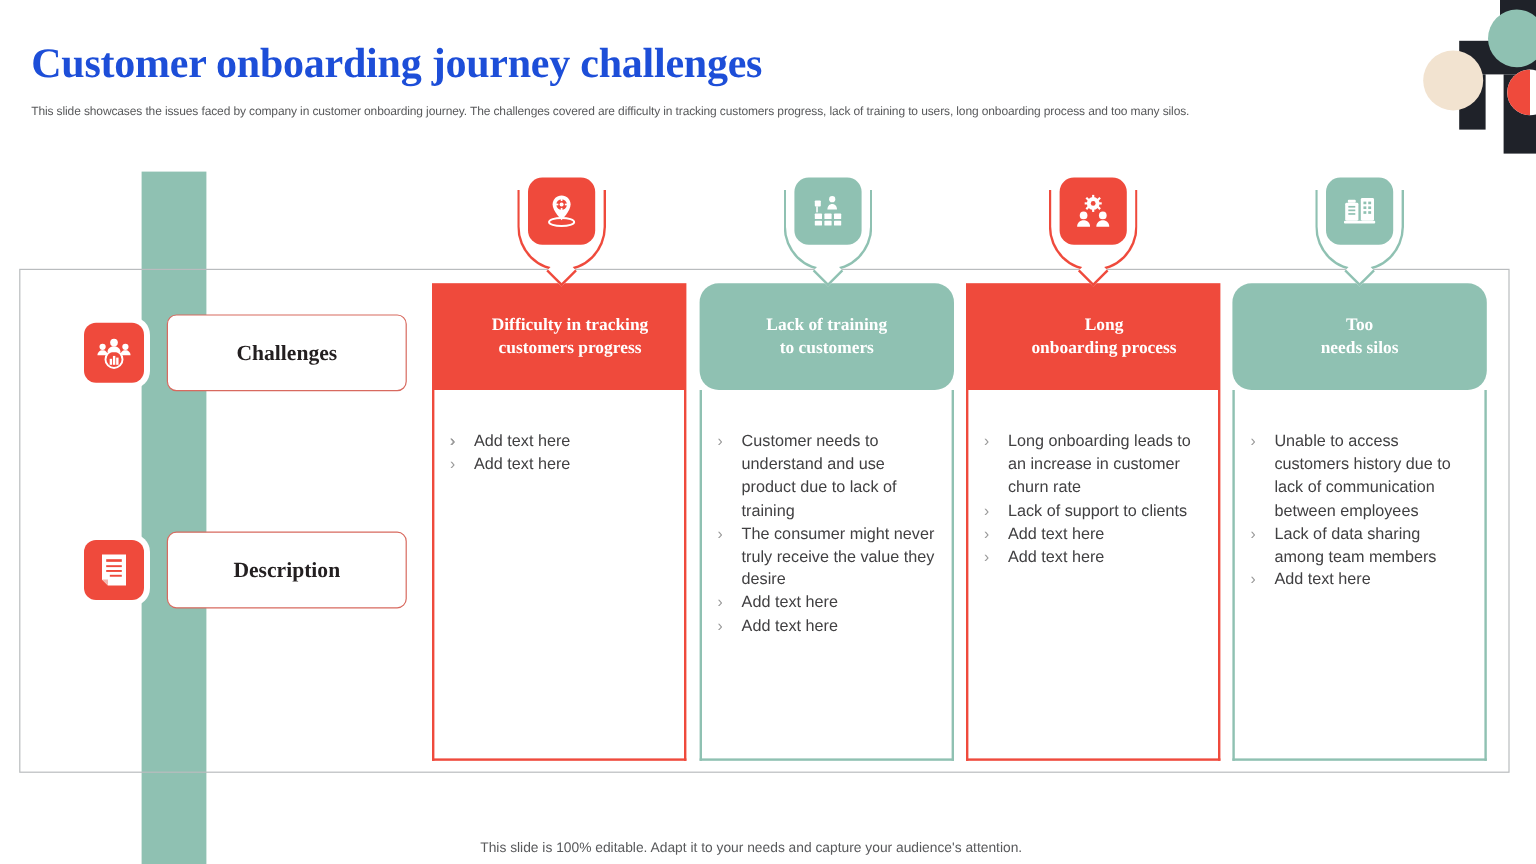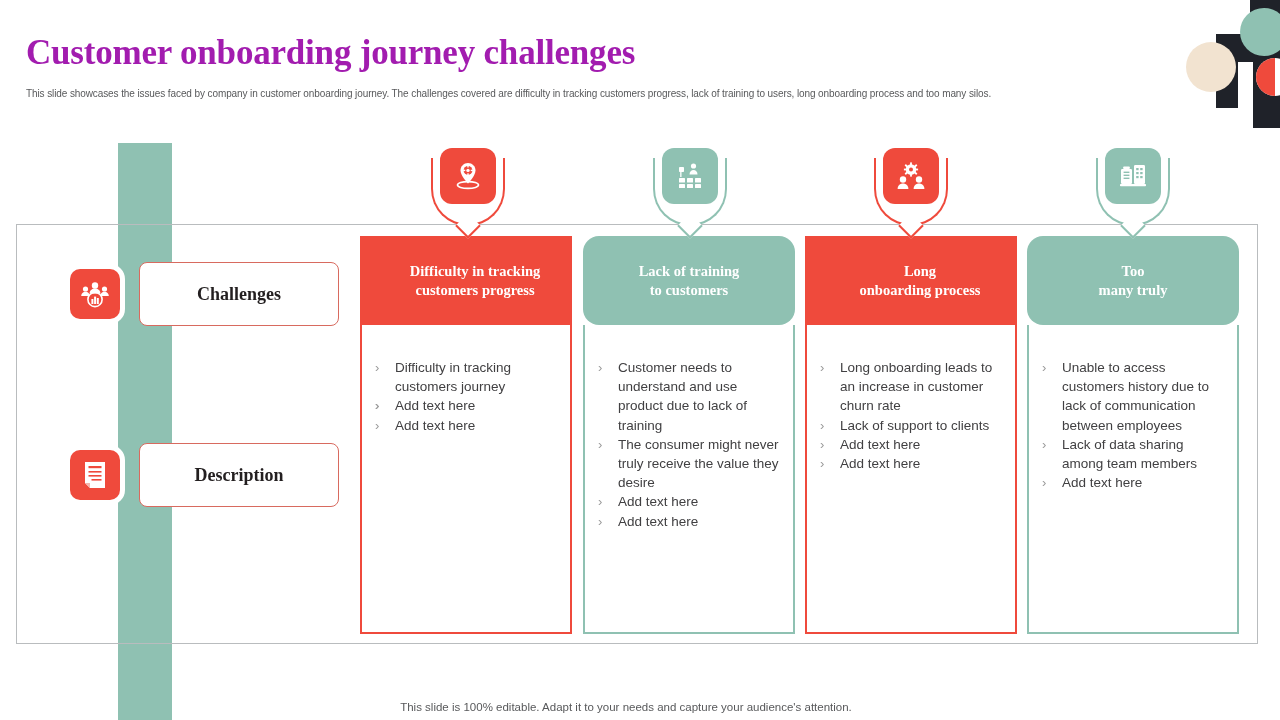--- a/index.html
+++ b/index.html
@@ -28,21 +28,21 @@
   .deco-half-wrap { left: 1256px; top: 58px; width: 38px; height: 38px; border-radius: 50%; overflow: hidden; background: #ffffff; }
   .deco-half-left { position: absolute; left: 0; top: 0; width: 19px; height: 38px; background: #ef4a3c; }
 
   
   .title {
     position: absolute;
     left: 26px; top: 33px;
     font-family: "Liberation Serif", serif;
     font-weight: bold;
     font-size: 35px;
-    color: #a21caf;
+    color: #1d4ed8;
     letter-spacing: -0.2px;
   }
   .subtitle {
     position: absolute;
     left: 26px; top: 88px;
     width: 1190px;
     font-size: 10px;
     color: #58595b;
     letter-spacing: -0.1px;
     white-space: nowrap;
@@ -311,21 +311,21 @@
 
   <div class="col c-red" style="left:360px;">
     <div class="col-head">
       <span>
         <span>Difficulty in tracking</span><br>
         <span>customers progress</span>
       </span>
     </div>
     <div class="col-body">
       <ul>
-        <li><span class="chev">›</span><span>Difficulty in tracking customers journey</span></li>
+        <li><span class="chev">›</span></li>
         <li><span class="chev">›</span></li>
         <li><span class="chev">›</span><span>Add text here</span></li>
         <li><span class="chev">›</span><span>Add text here</span></li>
       </ul>
     </div>
   </div>
 
   <div class="col c-green" style="left:583px;">
     <div class="col-head">
       <span>
@@ -357,21 +357,21 @@
         <li><span class="chev">›</span><span>Add text here</span></li>
         <li><span class="chev">›</span><span>Add text here</span></li>
       </ul>
     </div>
   </div>
 
   <div class="col c-green" style="left:1027px;">
     <div class="col-head">
       <span>
         <span>Too</span><br>
-        <span>many truly</span>
+        <span>needs silos</span>
       </span>
     </div>
     <div class="col-body">
       <ul>
         <li><span class="chev">›</span><span>Unable to access customers history due to lack of communication between employees</span></li>
         <li><span class="chev">›</span><span>Lack of data sharing among team members</span></li>
         <li><span class="chev">›</span><span>Add text here</span></li>
       </ul>
     </div>
   </div>

